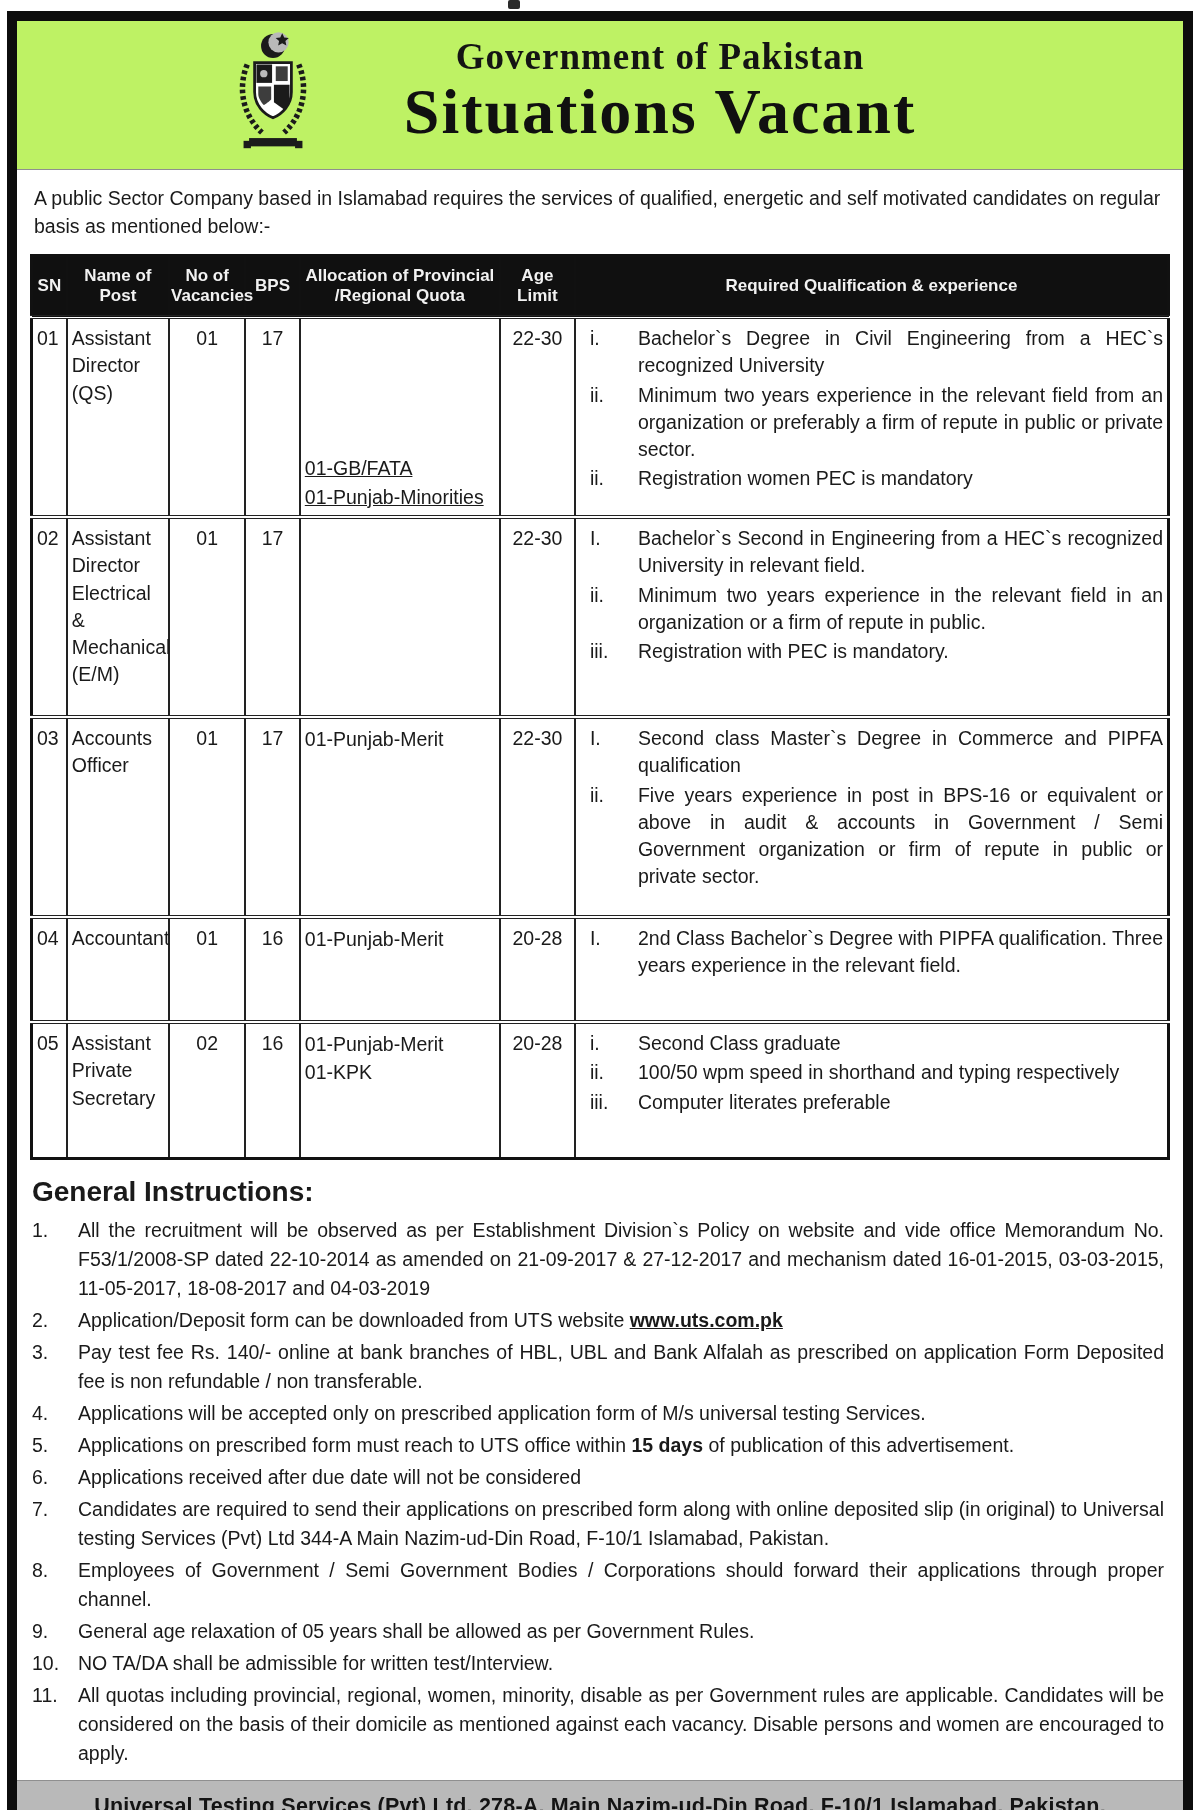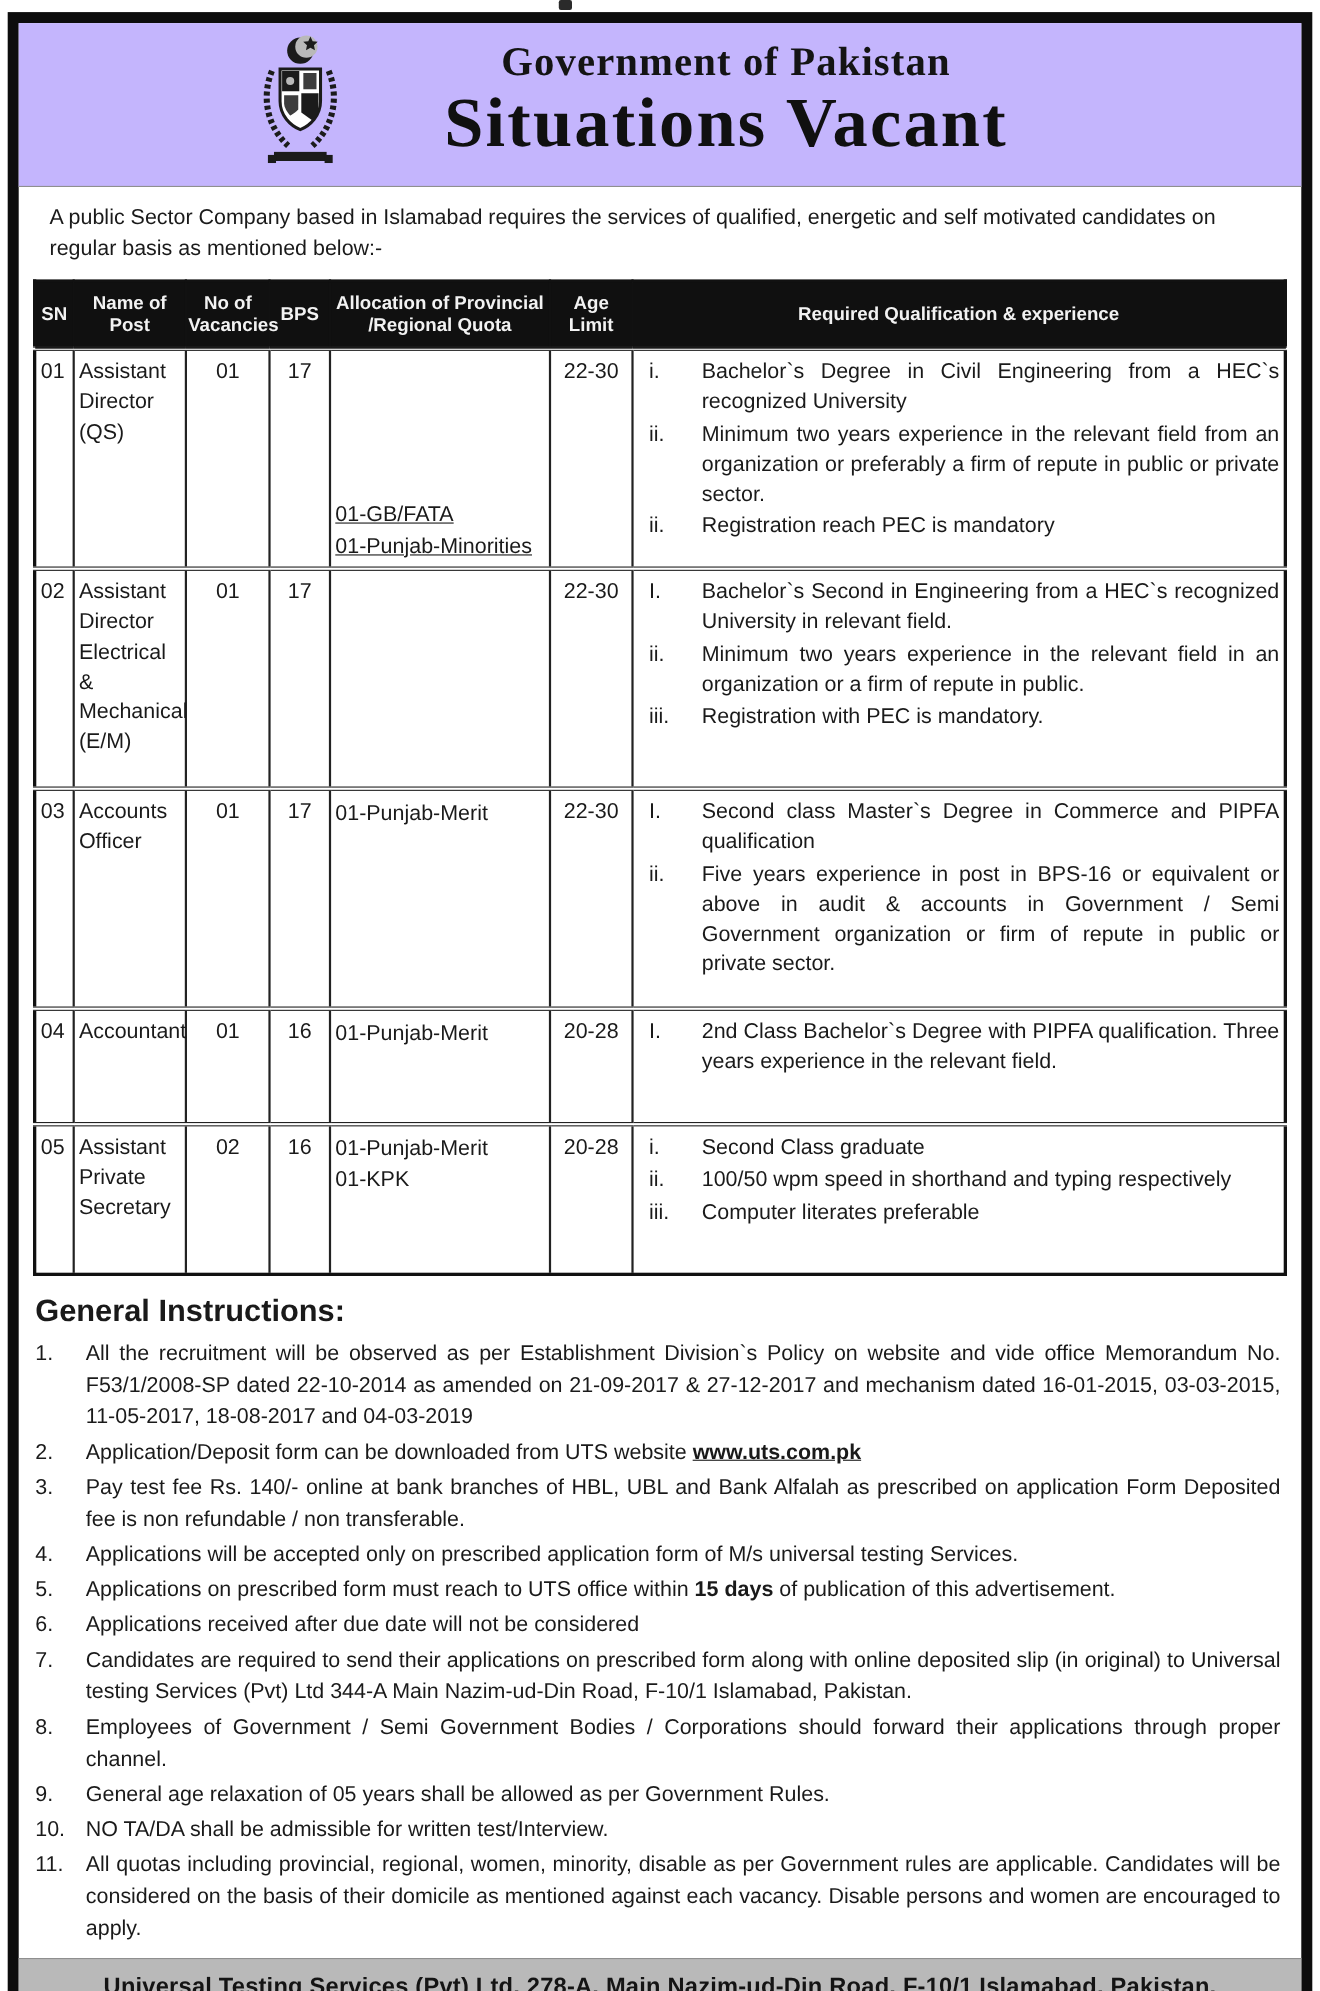--- a/index.html
+++ b/index.html
@@ -1,28 +1,28 @@
 <!DOCTYPE html>
 <html><head>
 <meta charset="utf-8">
 <style>
   html,body{margin:0;padding:0;background:#ffffff;}
   body{width:1200px;font-family:"Liberation Sans",sans-serif;color:#1a1a1a;position:relative;}
   .top-tick{position:absolute;left:508px;top:0;width:12px;height:9px;background:#2a2a2a;border-radius:2px;}
   .frame{margin:11px 7px 9px 7px;border:10px solid #0d0d0d;position:relative;background:#ffffff;}
 
   
-  .masthead{background:#c4b5fd;height:148px;position:relative;border-bottom:1px solid #8f8f8f;}
+  .masthead{background:#bef264;height:148px;position:relative;border-bottom:1px solid #8f8f8f;}
   .emblem{position:absolute;left:210px;top:8px;}
   .mast-titles{position:absolute;left:0;right:0;top:0;text-align:center;padding-left:120px;}
   .gov-title{font-family:"Liberation Serif",serif;font-weight:bold;font-size:37px;letter-spacing:1px;color:#141414;margin-top:14px;}
   .vacant-title{font-family:"Liberation Serif",serif;font-weight:bold;font-size:64px;letter-spacing:2px;color:#101010;margin-top:2px;line-height:1.0;}
 
   .content{padding:0 13px;}
-  .intro{font-size:19.5px;line-height:28px;margin:14px 2px 14px 15px;text-align:left;}
+  .intro{font-size:19.5px;line-height:28px;margin:14px 2px 14px 4px;text-align:left;}
 
   
   table.jobs{width:100%;border-collapse:collapse;border:3px solid #111;table-layout:fixed;}
   table.jobs th{background:#101010;color:#f2f2f2;font-size:17px;font-weight:bold;text-align:center;vertical-align:middle;white-space:pre-line;line-height:1.15;height:54px;border:2px solid #111;padding:2px 1px;}
   table.jobs td{border-left:2px solid #222;border-right:2px solid #222;border-top:4px double #222;vertical-align:top;font-size:19.5px;padding:6px 4px 4px 4px;line-height:1.4;}
   tr.job-row-1 td{height:186px;}
   tr.job-row-2 td{height:186px;}
   tr.job-row-3 td{height:186px;}
   tr.job-row-4 td{height:91px;}
   tr.job-row-5 td{height:123px;}
@@ -132,21 +132,21 @@
           <div class="qual-item">
                 <span class="qual-n">i.</span>
                 <span class="qual-t">Bachelor`s Degree in Civil Engineering from a HEC`s recognized University</span>
               </div>
           <div class="qual-item">
                 <span class="qual-n">ii.</span>
                 <span class="qual-t">Minimum two years experience in the relevant field from an organization or preferably a firm of repute in public or private sector.</span>
               </div>
           <div class="qual-item">
                 <span class="qual-n">ii.</span>
-                <span class="qual-t">Registration reach PEC is mandatory</span>
+                <span class="qual-t">Registration women PEC is mandatory</span>
               </div>
         </td>
       </tr>
 
       <tr class="job-row-2">
         <td class="c-sn">02</td>
         <td class="c-post">Assistant Director Electrical &amp; Mechanical (E/M)</td>
         <td class="c-center">01</td>
         <td class="c-center">17</td>
         <td class="c-quota">

